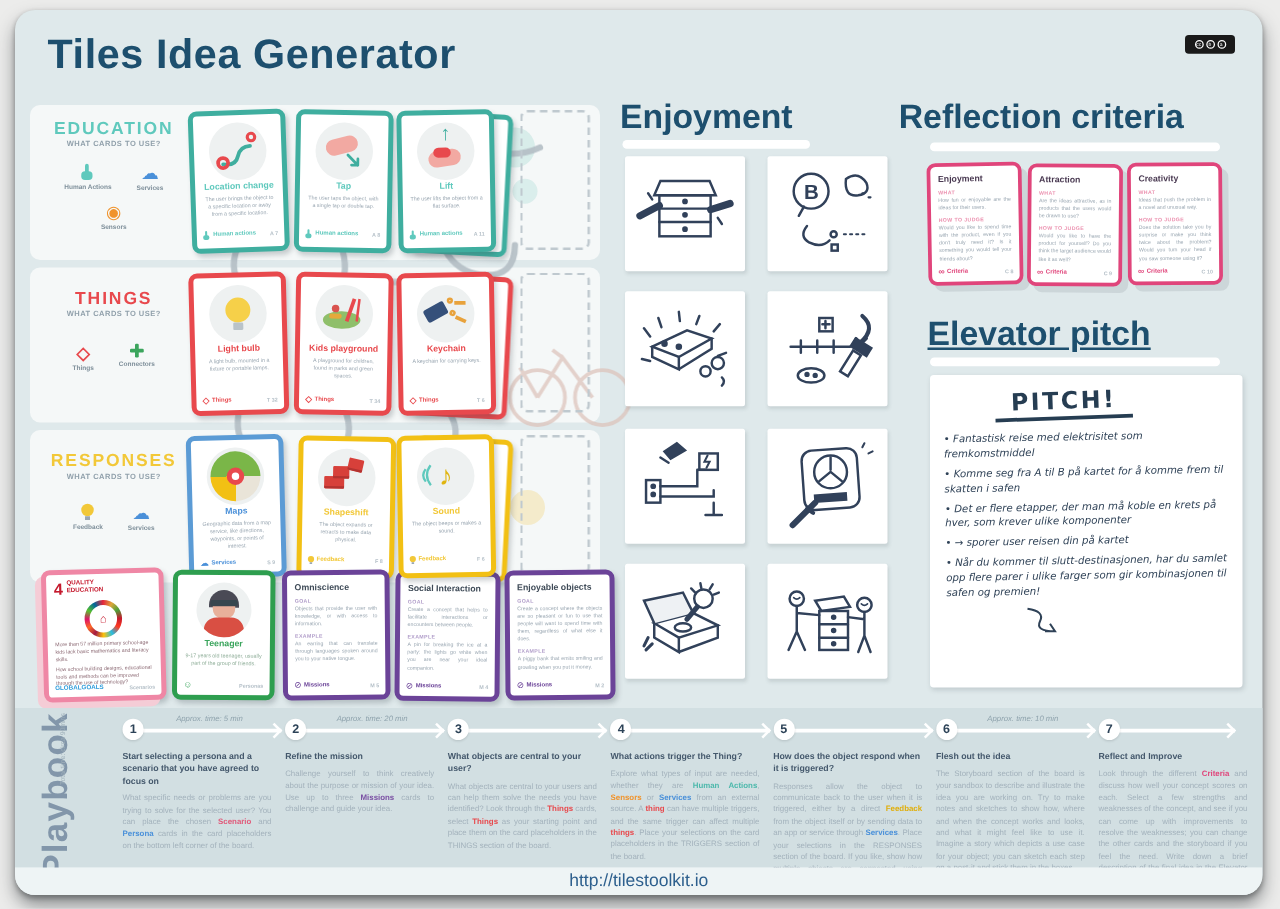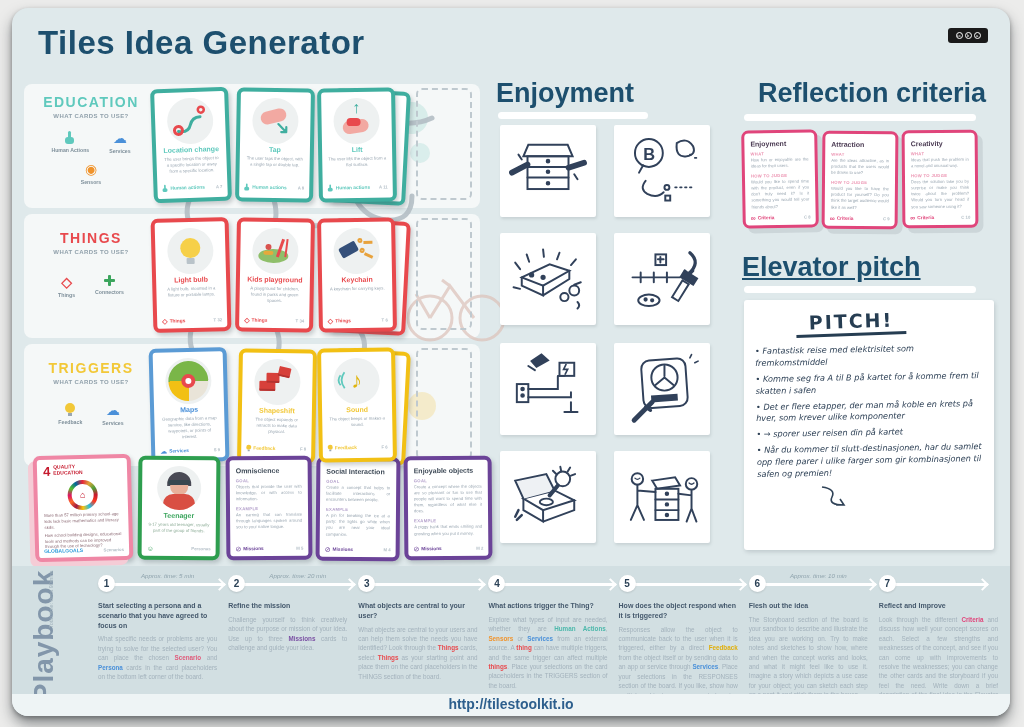--- a/index.html
+++ b/index.html
@@ -86,21 +86,21 @@
   .stephead { position:relative; height:26px; }
   .stepline { position:absolute; left:8px; right:-8px; top:11px; height:2.5px; background:#fff; }
   .stepline::after { content:""; position:absolute; right:1px; top:-3px; width:7px; height:7px; border-top:2.5px solid #fff; border-right:2.5px solid #fff; transform:rotate(45deg); }
   .step:last-child .stepline { right:10px; }
   .stepnum { position:absolute; left:0; top:3px; width:17px; height:17px; background:#fff; border-radius:50%; text-align:center; line-height:17px; font-size:10px; font-weight:bold; color:#2c4257; box-shadow:0 1px 2px rgba(0,0,0,.12); }
   .steptime { position:absolute; left:20px; right:0; top:0; text-align:center; font-size:6.2px; font-style:italic; color:#8fa3ad; }
   .steptitle { font-size:7px; font-weight:bold; color:#44586c; line-height:1.4; margin-top:3px; }
   .stepbody { font-size:6.3px; color:#a3b2bc; line-height:1.5; margin-top:4px; text-align:justify; }
 
   .footer { position:absolute; left:0; top:686px; width:998px; height:22px; background:#eef4f5; text-align:center; }
-  .url { font-size:14px; font-weight:bold; color:#2d5f8d; line-height:20px; }
+  .url { font-size:14px; font-weight:normal; color:#2d5f8d; line-height:20px; }
 
   
   .pin { width:14px; height:14px; border:4px solid #e8494d; border-radius:50%; background:#fff; }
   .arrow-up { font-size:16px; color:#3fae9f; font-weight:bold; }
   .handblob { position:absolute; width:26px; height:13px; background:#f2a9a2; border-radius:7px; transform:rotate(-15deg); }
   .redpill { position:absolute; width:14px; height:8px; background:#e8494d; border-radius:4px; }
   .bulbbig { position:relative; width:20px; height:26px; }
   .bulbbig::before { content:""; position:absolute; left:0; top:0; width:20px; height:20px; border-radius:50%; background:#f6d049; }
   .bulbbig::after { content:""; position:absolute; left:6px; bottom:0; width:8px; height:6px; background:#b9c3c9; border-radius:1px; }
   .mapcirc { width:40px; height:40px; border-radius:50%; background:conic-gradient(#7ab648 0 25%, #e9e4d8 25% 50%, #f2c014 50% 75%, #7ab648 75% 100%); display:flex; align-items:center; justify-content:center; }
@@ -179,21 +179,21 @@
             <span class="ilabel">Things</span>
           </div>
       <div class="icol">
             <span class="icon-cross"></span>
             <span class="ilabel">Connectors</span>
           </div>
     </div>
   </div>
 
   <div class="side" style="top:352px;">
-    <div class="stitle c-yellow">TRIGGERS</div>
+    <div class="stitle c-yellow">RESPONSES</div>
     <div class="ssub">WHAT CARDS TO USE?</div>
     <div class="iconrow" style="margin-top:18px;">
       <div class="icol">
             <span class="icon-bulb"></span>
             <span class="ilabel">Feedback</span>
           </div>
       <div class="icol">
             <span class="gi c-blue">☁</span>
             <span class="ilabel">Services</span>
           </div>
@@ -523,21 +523,21 @@
           <circle cx="56" cy="72" r="1.5" fill="#31415a"></circle>
       <circle cx="20" cy="28" r="7"></circle>
           <path d="M20 35 V60 M20 42 L42 44 M20 60 L12 78 M20 60 L28 78"></path>
           <path d="M17 27 q3 3 6 0" stroke-width="1.6"></path>
       <circle cx="86" cy="34" r="7"></circle>
           <path d="M86 41 V64 M86 48 L70 46 M86 64 L80 80 M86 64 L92 80"></path>
           <path d="M83 33 q3 3 6 0" stroke-width="1.6"></path>
     </svg>
   </div>
 
-  <div class="h2" style="left:746px; top:70px;">Reflection criteria</div>
+  <div class="h2" style="left:707px; top:70px;">Reflection criteria</div>
   <div class="hbar" style="left:732px; top:106px; width:232px;"></div>
 
   <div class="card b-pink tcard" style="left:730px; top:122px; width:76px; height:98px; border-width:3px; border-color:#e0457b; transform:rotate(-1deg); box-shadow:5px 5px 0 rgba(120,130,140,.18);">
     <div class="mtitle" style="color:#4a3a52;">Enjoyment</div>
     <div class="slabel" style="color:#ec93b1;">WHAT</div>
     <div class="stext">How fun or enjoyable are the ideas for their users.</div>
     <div class="slabel" style="color:#ec93b1;">HOW TO JUDGE</div>
     <div class="stext">Would you like to spend time with the product, even if you don't truly need it? Is it something you would tell your friends about?</div>
     <div class="cfoot">
           <span class="fi c-pink" style="font-weight:bold;">∞</span>

